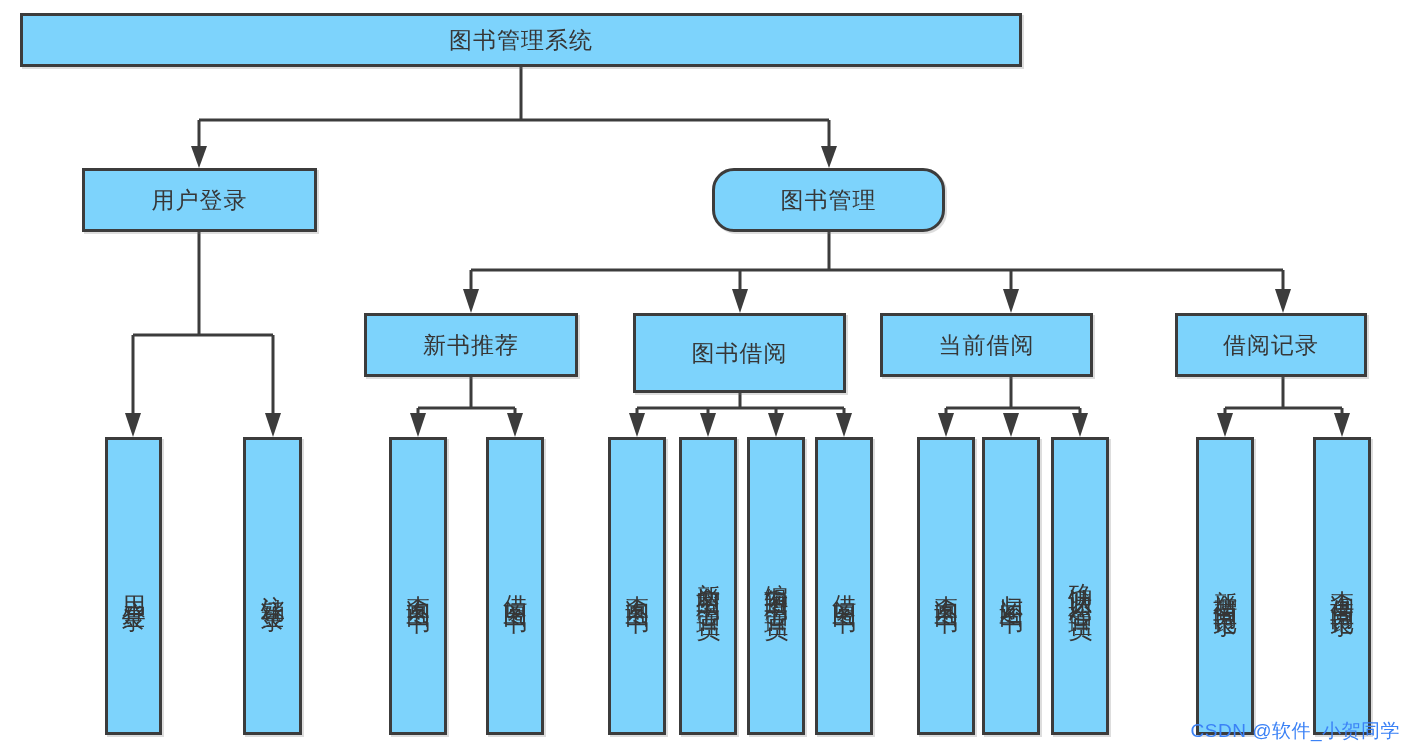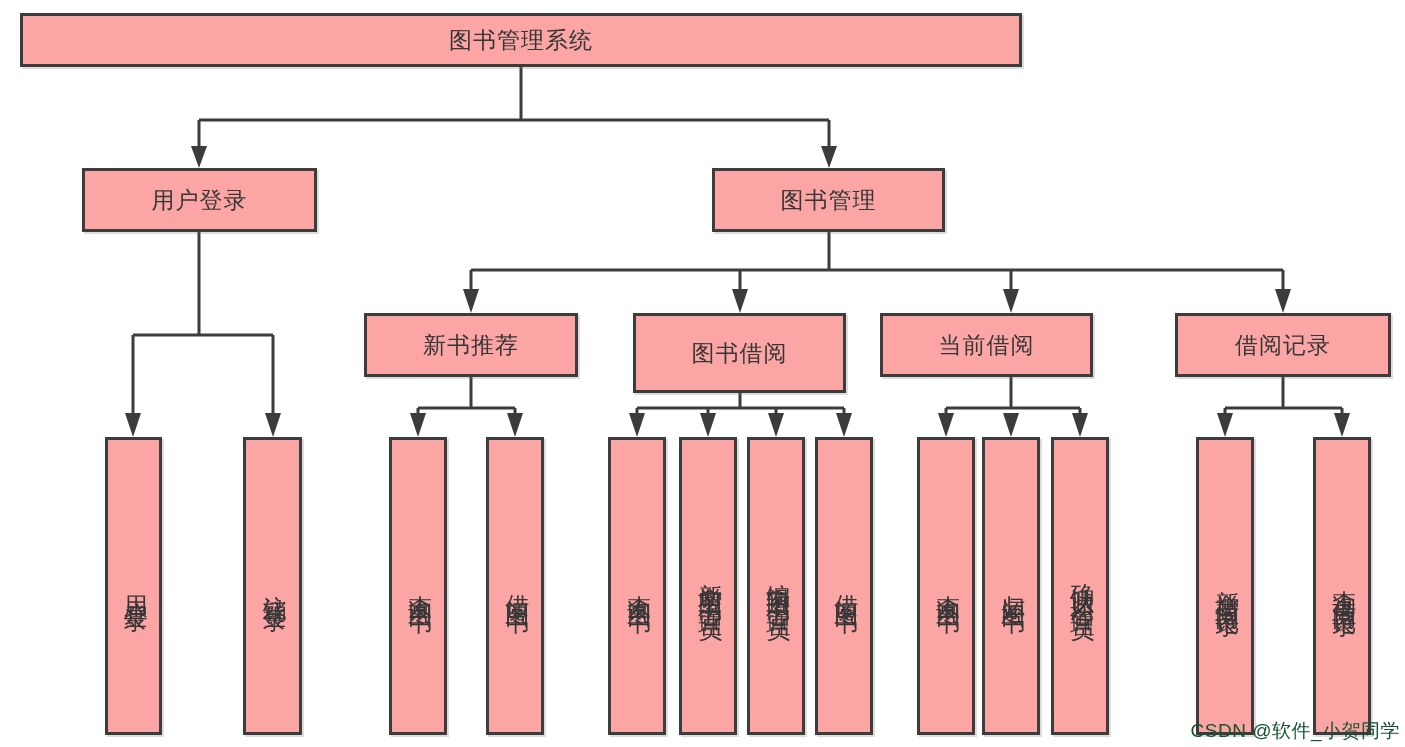--- a/index.html
+++ b/index.html
@@ -15,43 +15,42 @@
     position: absolute;
     left: 0; top: 0;
     z-index: 0;
   }
   .wires .ln { stroke: #3c3c3c; stroke-width: 3; fill: none; }
   .wires .ar { fill: #3c3c3c; stroke: none; }
   .node {
     position: absolute;
     box-sizing: border-box;
     border: 3px solid #3c3c3c;
-    background: #fca5a5;
+    background: #7dd3fc;
     display: flex;
     align-items: center;
     justify-content: center;
     color: #363636;
     z-index: 1;
     box-shadow: 2px 2px 0 rgba(120,120,120,0.25);
-    font-family: Liberation Mono, monospace;
   }
   .h-node { font-size: 23px; letter-spacing: 1px; white-space: nowrap; }
   .v-node .vtext {
     writing-mode: vertical-rl;
     text-orientation: mixed;
     font-size: 24px;
     letter-spacing: 5px;
     line-height: 1.1;
   }
   .watermark {
     position: absolute;
     right: 5px;
     bottom: 3px;
     font-size: 19px;
-    color: #14532d;
+    color: #3b82f6;
     z-index: 5;
     letter-spacing: 0.5px;
     white-space: nowrap;
   }
 </style>
 </head>
 <body>
 
 <div class="canvas">
 
@@ -101,26 +100,26 @@
     <g>
       <path class="ln" d="M1283 377 L1283 408 M1225 408 L1342 408 M1225 408 L1225 416 M1342 408 L1342 416"></path>
       <polygon class="ar" points="1217,413 1233,413 1225,437"></polygon>
       <polygon class="ar" points="1334,413 1350,413 1342,437"></polygon>
     </g>
   </svg>
 
   <div class="node h-node" style="left:20px; top:13px; width:1002px; height:54px;">图书管理系统</div>
 
   <div class="node h-node" style="left:82px; top:168px; width:235px; height:64px;">用户登录</div>
-  <div class="node h-node" style="left:712px; top:168px; width:233px; height:64px;">图书管理</div>
+  <div class="node h-node" style="left:712px; top:168px; width:233px; height:64px;border-radius:22px;">图书管理</div>
 
   <div class="node h-node" style="left:364px; top:313px; width:214px; height:64px;">新书推荐</div>
   <div class="node h-node" style="left:633px; top:313px; width:213px; height:80px;">图书借阅</div>
   <div class="node h-node" style="left:880px; top:313px; width:213px; height:64px;">当前借阅</div>
-  <div class="node h-node" style="left:1175px; top:313px; width:216px; height:64px;">借阅记录</div>
+  <div class="node h-node" style="left:1175px; top:313px; width:192px; height:64px;">借阅记录</div>
 
   <div class="node v-node" style="left:105px; top:437px; width:57px; height:298px;">
     <span class="vtext">用户登录</span>
   </div>
   <div class="node v-node" style="left:243px; top:437px; width:59px; height:298px;">
     <span class="vtext">注销登录</span>
   </div>
 
   <div class="node v-node" style="left:389px; top:437px; width:58px; height:298px;">
     <span class="vtext">查询图书</span>

